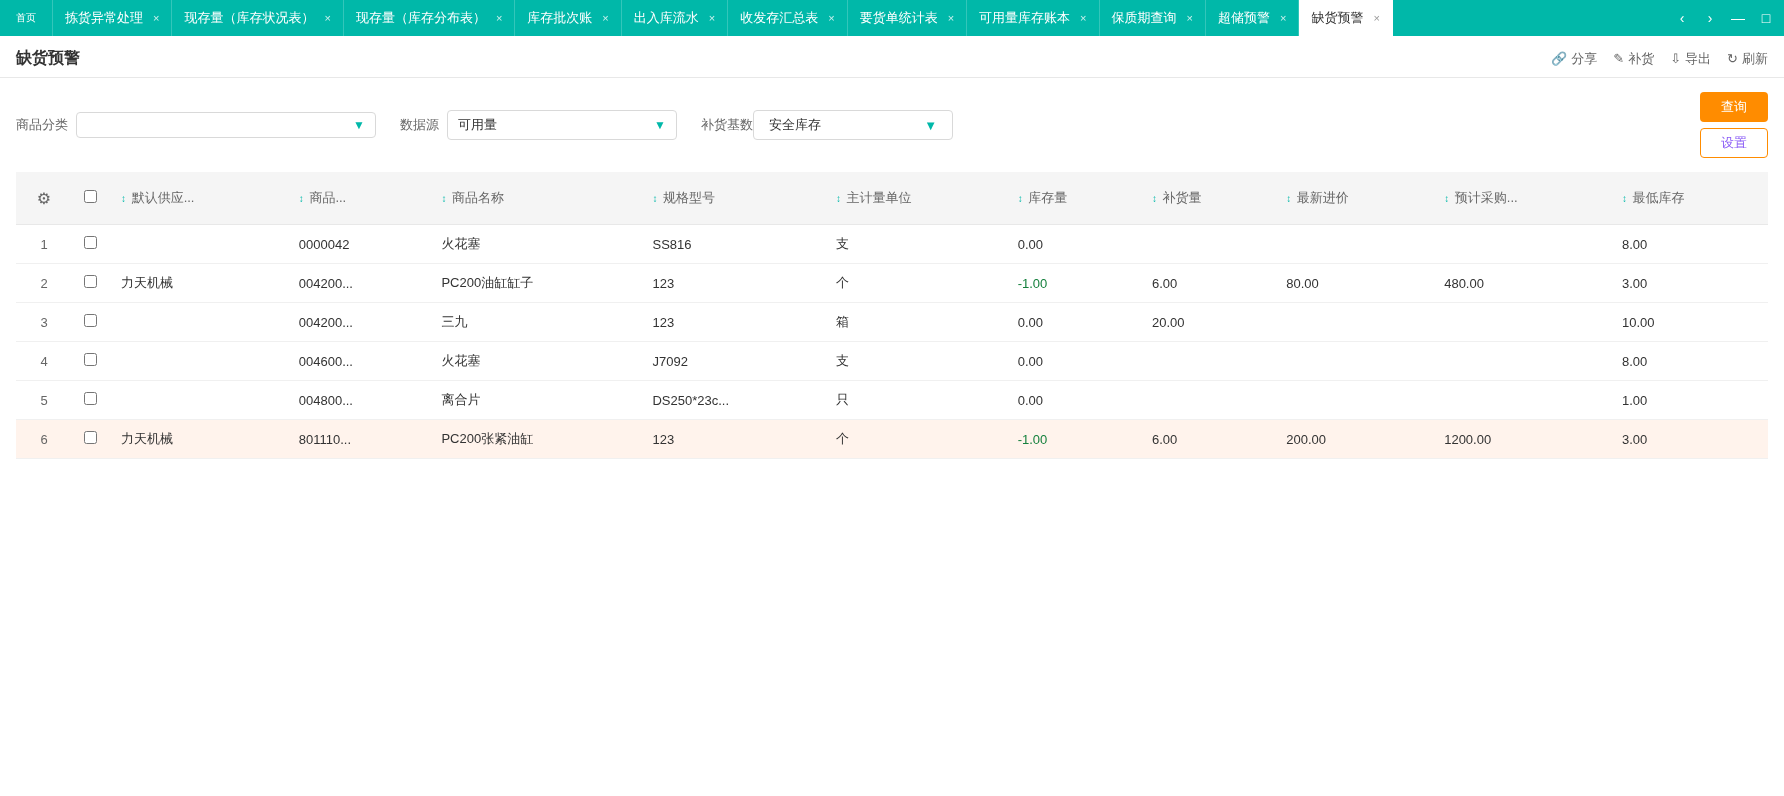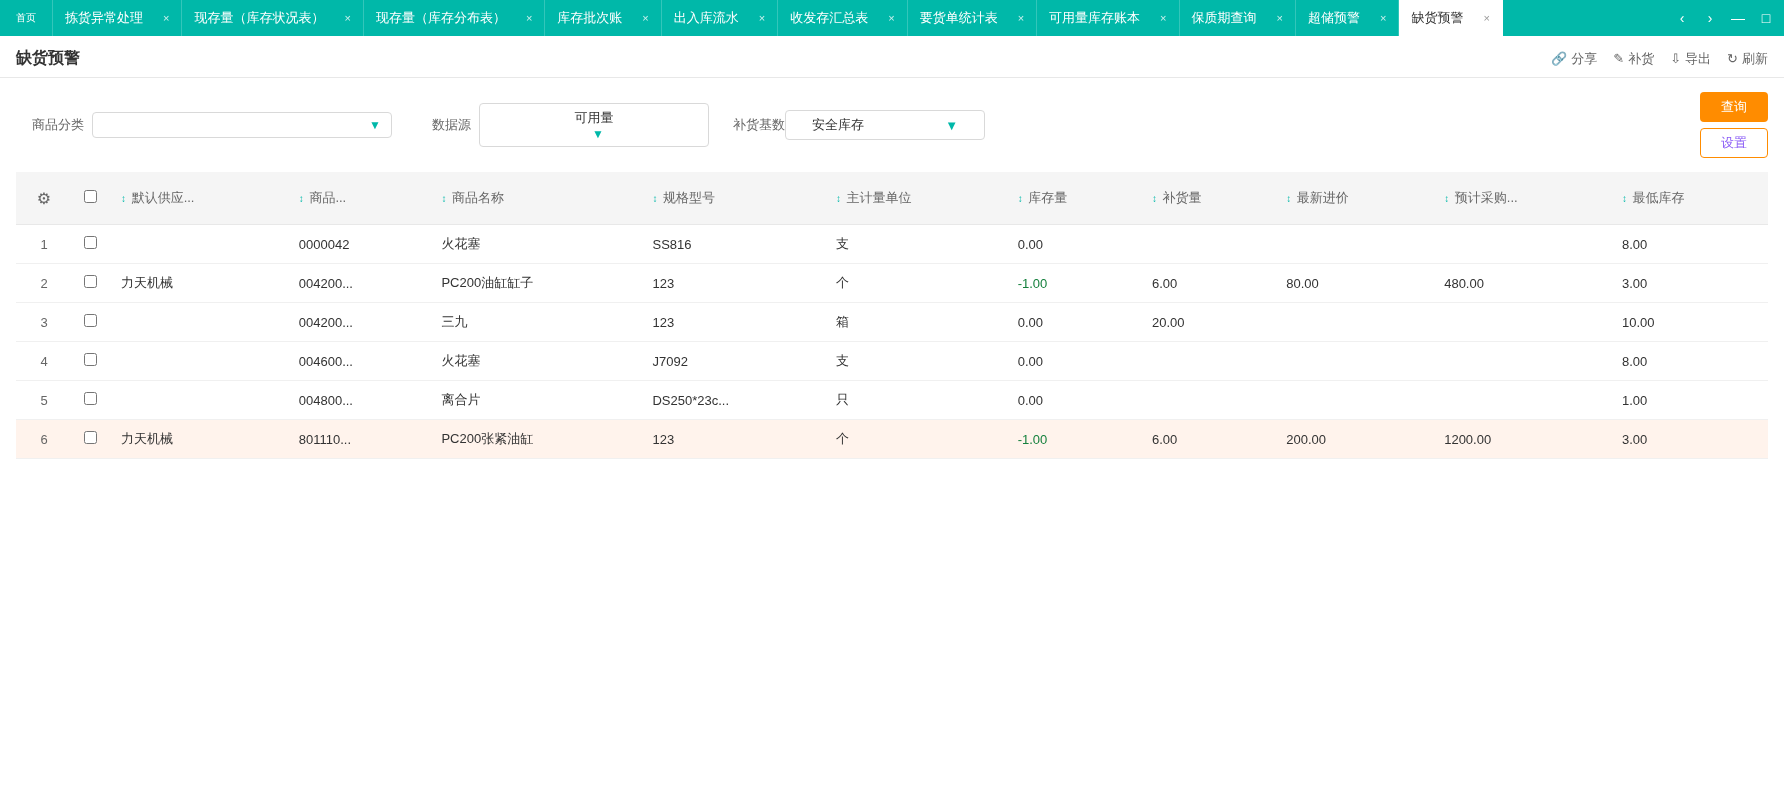--- a/index.html
+++ b/index.html
@@ -16,21 +16,21 @@
     .nav-tab {
       display: flex;
       align-items: center;
       padding: 0 12px;
       height: 100%;
       color: #fff;
       font-size: 13px;
       cursor: pointer;
       white-space: nowrap;
       border-right: 1px solid rgba(255,255,255,0.2);
-      gap: 16px;
+      gap: 6px;
     }
     .nav-tab.active { background: #fff; color: #333; }
     .nav-tab .close-x {
       font-size: 11px;
       color: rgba(255,255,255,0.8);
       margin-left: 4px;
       cursor: pointer;
     }
     .nav-tab.active .close-x { color: #999; }
     .nav-tab-home {
@@ -99,21 +99,20 @@
       display: flex;
       align-items: center;
       padding: 14px 16px;
       gap: 24px;
       flex-wrap: wrap;
     }
     .filter-item {
       display: flex;
       align-items: center;
       gap: 8px;
-      margin-left: 16px;
     }
     .filter-label {
       color: #666;
       font-size: 13px;
       white-space: nowrap;
     }
     .filter-select {
       display: flex;
       align-items: center;
       border: 1px solid #d9d9d9;
@@ -131,35 +130,34 @@
       display: flex;
       align-items: center;
       border: 1px solid #d9d9d9;
       border-radius: 4px;
       padding: 5px 10px;
       min-width: 200px;
       cursor: pointer;
       background: #fff;
       justify-content: space-between;
       font-size: 13px;
-      flex-direction: column;
     }
     .filter-datasource .arrow { color: #00b8a9; font-size: 12px; margin-left: 8px; }
 
     .filter-group {
       display: flex;
       align-items: center;
     }
     .replenish-base-label { color: #666; font-size: 13px; }
     .replenish-base-select {
       display: flex;
       align-items: center;
       border: 1px solid #d9d9d9;
       border-radius: 4px;
-      padding: 5px 26px;
+      padding: 5px 15px;
       min-width: 160px;
       cursor: pointer;
       background: #fff;
       justify-content: space-between;
       font-size: 13px;
     }
     .replenish-base-select .arrow { color: #00b8a9; margin-left: 8px; }
 
     .filter-buttons {
       display: flex;

